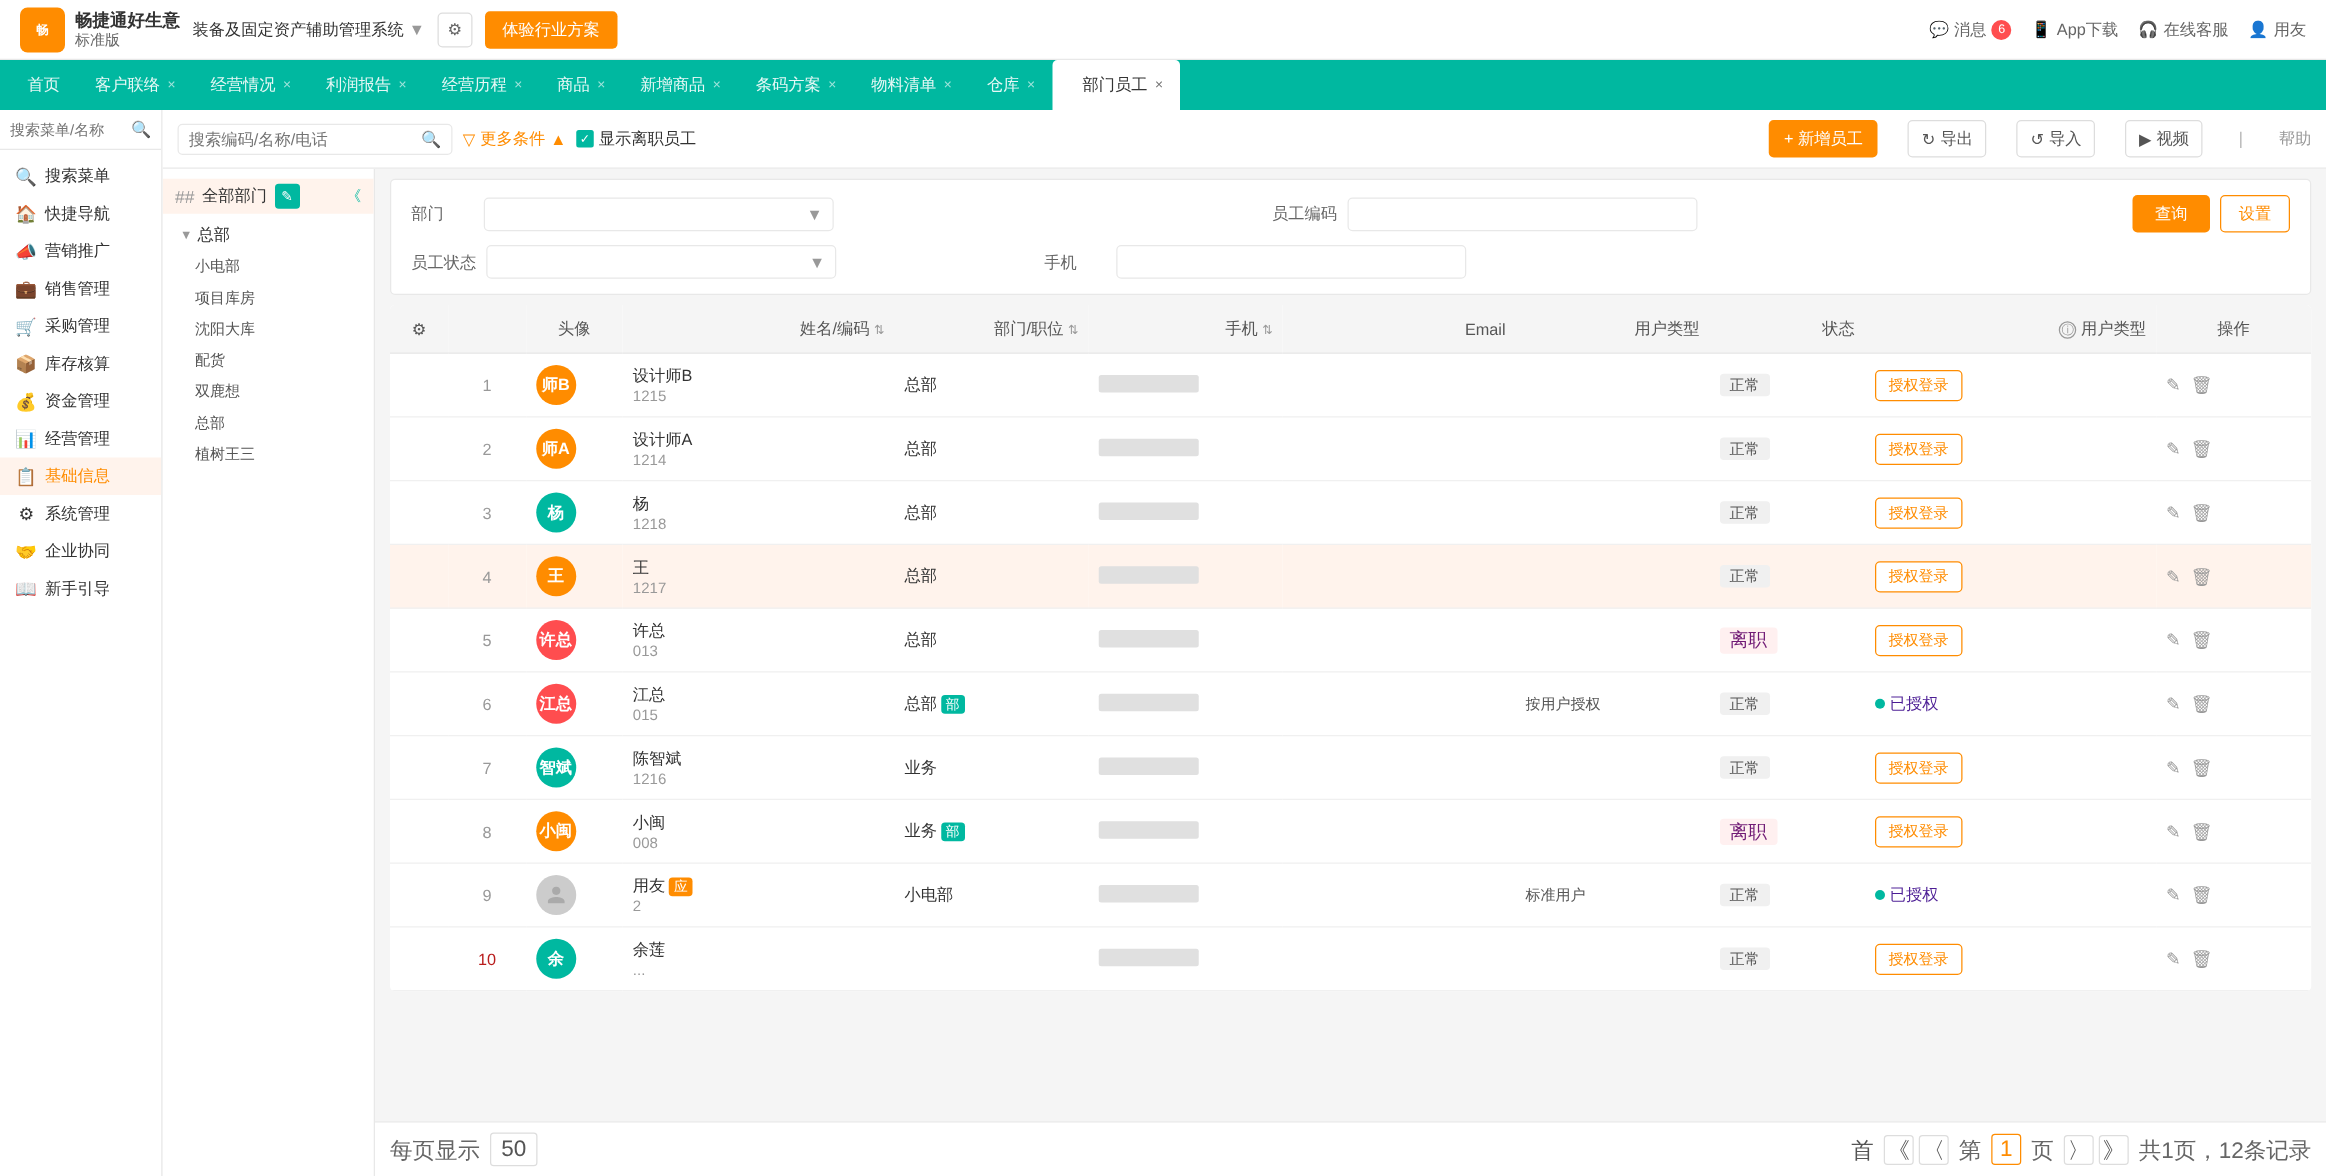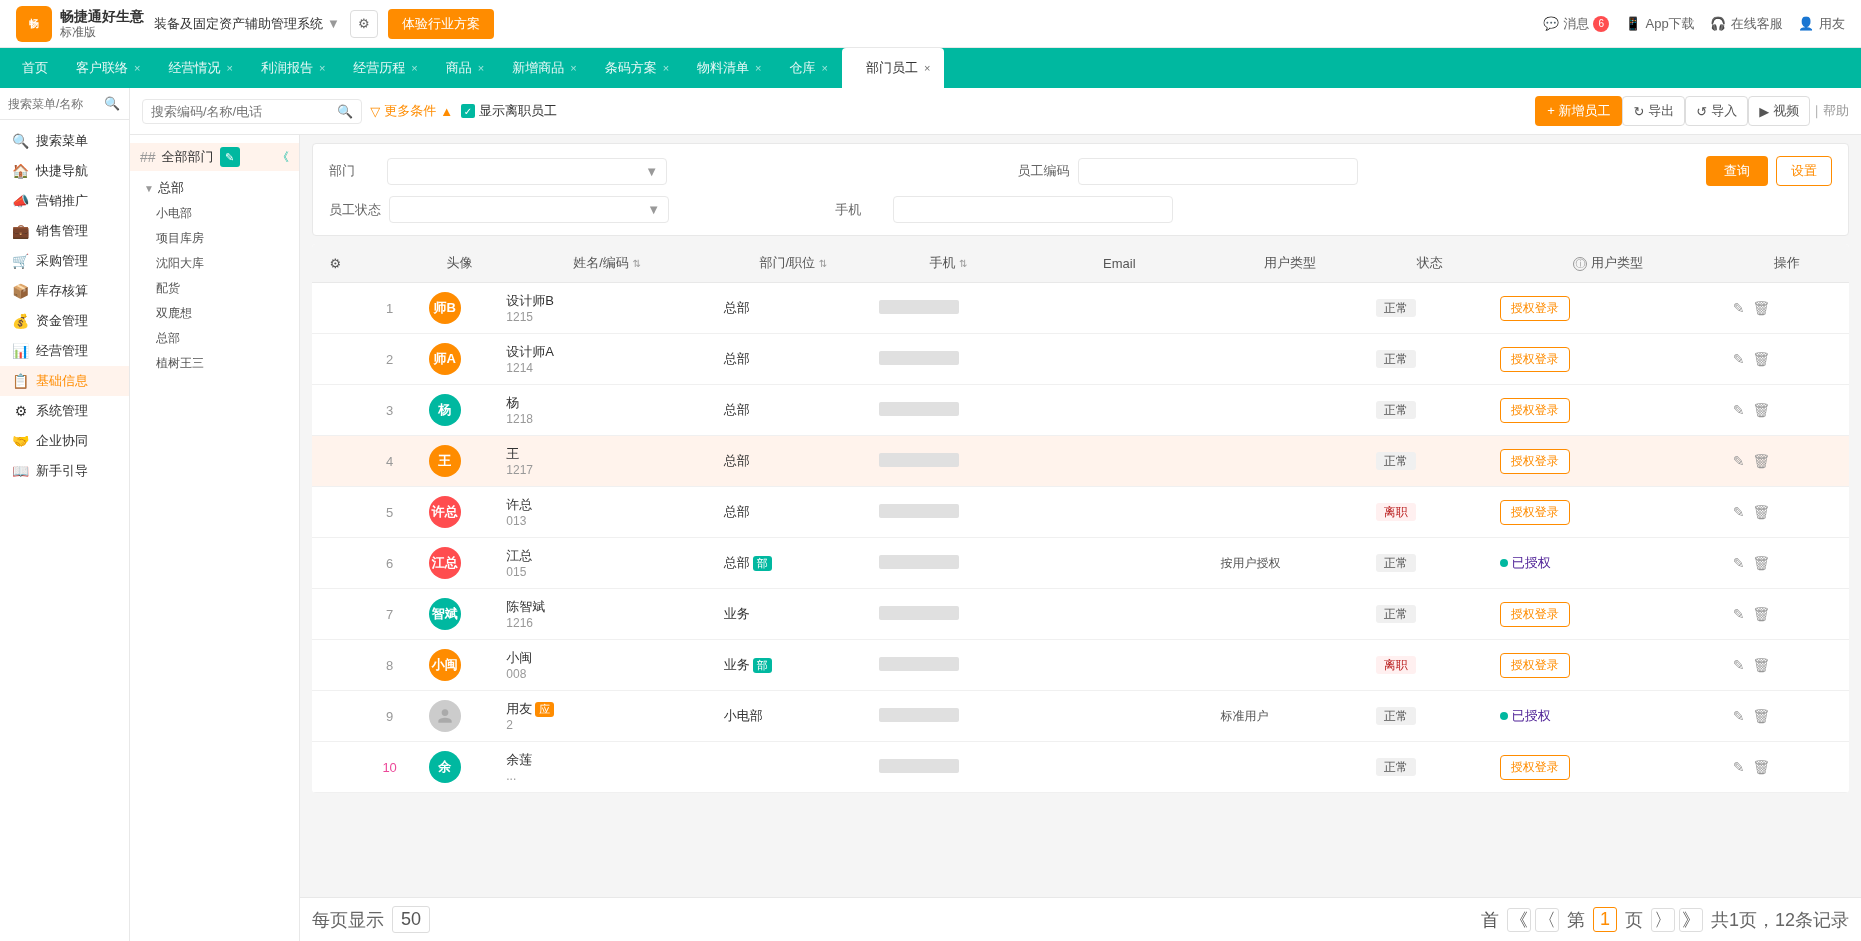--- a/index.html
+++ b/index.html
@@ -92,49 +92,49 @@
     
     .right-panel { flex: 1; display: flex; flex-direction: column; overflow: hidden; }
 
     
     .toolbar { background: #fff; padding: 8px 12px; display: flex; align-items: center; gap: 8px; border-bottom: 1px solid #e8e8e8; }
     .search-box { display: flex; align-items: center; border: 1px solid #e8e8e8; border-radius: 4px; padding: 4px 8px; gap: 6px; }
     .search-box input { border: none; outline: none; font-size: 13px; width: 180px; }
     .more-filter { display: flex; align-items: center; gap: 4px; color: #ff8c00; cursor: pointer; font-size: 13px; }
     .show-resign { display: flex; align-items: center; gap: 4px; font-size: 13px; color: #333; }
     .checkbox-checked { width: 14px; height: 14px; background: #00b8a0; border-radius: 2px; display: flex; align-items: center; justify-content: center; color: #fff; font-size: 10px; }
-    .toolbar-right { margin-left: auto; display: flex; align-items: center; gap: 0; }
+    .toolbar-right { margin-left: auto; display: flex; align-items: center; gap: 24px; }
     .btn-primary { background: #ff8c00; color: #fff; border: none; border-radius: 4px; padding: 6px 12px; cursor: pointer; font-size: 13px; }
     .btn-outline { border: 1px solid #ddd; background: #fff; border-radius: 4px; padding: 5px 10px; cursor: pointer; font-size: 13px; color: #555; display: flex; align-items: center; gap: 4px; }
 
     
     .filter-panel { background: #fff; border: 1px solid #e8e8e8; border-radius: 4px; margin: 8px 12px; padding: 12px 16px; }
     .filter-row { display: flex; align-items: center; gap: 16px; margin-bottom: 10px; }
     .filter-row:last-child { margin-bottom: 0; }
     .filter-item { display: flex; align-items: center; gap: 8px; flex: 1; }
     .filter-label { color: #666; font-size: 13px; white-space: nowrap; min-width: 50px; }
     .filter-select { flex: 1; border: 1px solid #e8e8e8; border-radius: 4px; padding: 5px 8px; font-size: 13px; color: #999; display: flex; align-items: center; justify-content: space-between; cursor: pointer; max-width: 280px; }
     .filter-input { flex: 1; border: 1px solid #e8e8e8; border-radius: 4px; padding: 5px 8px; font-size: 13px; outline: none; max-width: 280px; }
     .filter-actions { display: flex; gap: 8px; align-items: center; justify-content: flex-end; margin-left: auto; }
     .btn-query { background: #ff8c00; color: #fff; border: none; border-radius: 4px; padding: 6px 18px; cursor: pointer; font-size: 13px; }
     .btn-set { background: #fff; color: #ff8c00; border: 1px solid #ff8c00; border-radius: 4px; padding: 5px 14px; cursor: pointer; font-size: 13px; }
 
     
     .table-wrapper { flex: 1; overflow: auto; padding: 0 12px 8px; background: #f5f5f5; }
     table { width: 100%; border-collapse: collapse; background: #fff; border-radius: 4px; overflow: hidden; }
     thead tr { background: #f5f5f5; }
-    th { padding: 10px 8px; text-align: center; font-size: 13px; color: #555; font-weight: normal; border-bottom: 1px solid #e8e8e8; white-space: nowrap; }
+    th { padding: 10px 8px; text-align: right; font-size: 13px; color: #555; font-weight: normal; border-bottom: 1px solid #e8e8e8; white-space: nowrap; }
     td { padding: 9px 8px; font-size: 13px; color: #333; border-bottom: 1px solid #f0f0f0; vertical-align: middle; }
     tr.row-highlight td { background: #fff3ec; }
     .avatar { width: 32px; height: 32px; border-radius: 50%; display: flex; align-items: center; justify-content: center; color: #fff; font-size: 13px; font-weight: bold; flex-shrink: 0; }
     .name-code { display: flex; flex-direction: column; }
     .name-code .name { font-size: 13px; color: #333; }
     .name-code .code { font-size: 12px; color: #999; }
     .status-normal { background: #f0f0f0; border-radius: 3px; padding: 2px 8px; font-size: 12px; color: #555; }
-    .status-resign { background: #fff0f0; border-radius: 3px; padding: 2px 8px; font-size: 12px; color: #b91c1c; }
+    .status-resign { background: #fff0f0; border-radius: 3px; padding: 2px 8px; font-size: 15px; color: #701a75; }
     .btn-auth { border: 1px solid #ff8c00; color: #ff8c00; background: #fff; border-radius: 4px; padding: 3px 10px; cursor: pointer; font-size: 12px; }
     .authorized { color: #4c1d95; font-size: 13px; display: flex; align-items: center; gap: 4px; }
     .authorized-dot { width: 8px; height: 8px; background: #00b8a0; border-radius: 50%; }
     .action-icons { display: flex; gap: 8px; color: #999; }
     .action-icon { cursor: pointer; font-size: 14px; }
     .blur-text { background: #e0e0e0; border-radius: 2px; height: 14px; width: 80px; display: inline-block; }
     .user-type-tag { font-size: 12px; color: #555; }
     .dept-badge { display: inline-flex; align-items: center; justify-content: center; background: #00b8a0; color: #fff; border-radius: 3px; padding: 0 4px; font-size: 11px; margin-left: 3px; }
 
     
@@ -698,21 +698,21 @@
                   </td>
                   <td class="col-ops">
     <div class="action-icons">
       <span class="action-icon">✎</span>
       <span class="action-icon">🗑</span>
     </div>
   </td>
                 </tr>
                 <tr>
                   <td></td>
-                  <td class="col-num" style="color:#ec4899;">10</td>
+                  <td class="col-num" style="color:#b91c1c;">10</td>
                   <td class="col-avatar" style="text-align:center;">
     <div class="avatar" style="background:#00b8a0;">余</div>
   </td>
                   <td class="col-name">
     <div class="name-code">
       <span class="name">余莲</span>
       <span class="code">...</span>
     </div>
   </td>
                   <td class="col-dept"></td>

